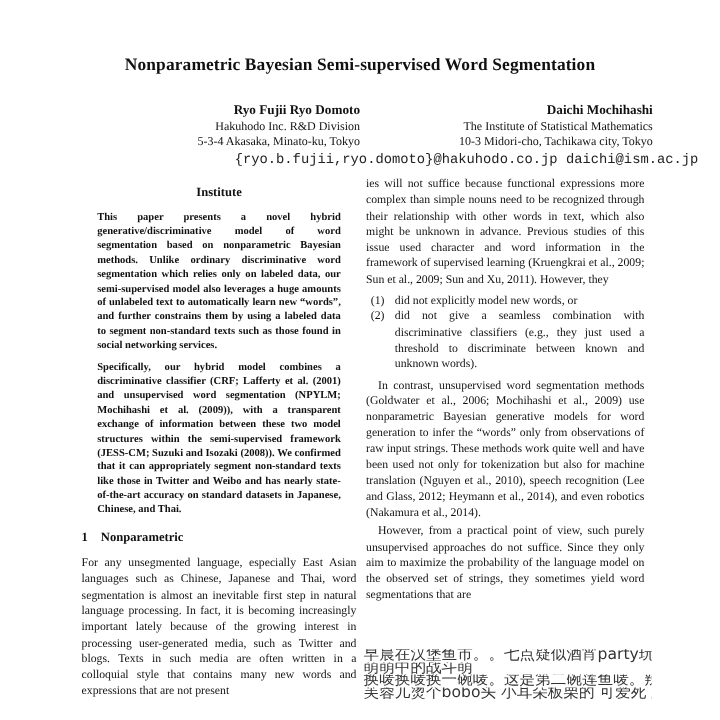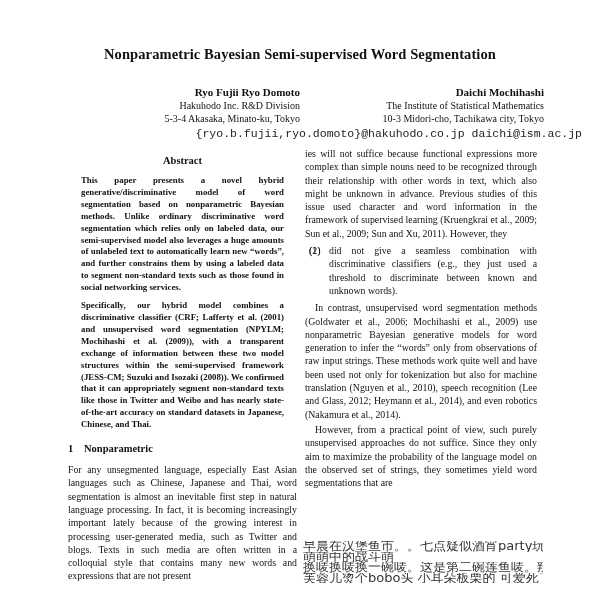--- a/index.html
+++ b/index.html
@@ -65,37 +65,38 @@
     <div class="author-block right">
       <div class="author-names">Daichi Mochihashi</div>
       <div class="affil">The Institute of Statistical Mathematics</div>
       <div class="affil">10-3 Midori-cho, Tachikawa city, Tokyo</div>
     </div>
   </div>
 
   <div class="emails">{ryo.b.fujii,ryo.domoto}@hakuhodo.co.jp daichi@ism.ac.jp</div>
 
   <div class="col col-left">
-    <div class="abstract-heading">Abstract</div>
+    <div class="abstract-heading">Institute</div>
     <div class="abstract-body">
       <p>This paper presents a novel hybrid generative/discriminative model of word segmentation based on nonparametric Bayesian methods. Unlike ordinary discriminative word segmentation which relies only on labeled data, our semi-supervised model also leverages a huge amounts of unlabeled text to automatically learn new “words”, and further constrains them by using a labeled data to segment non-standard texts such as those found in social networking services.</p>
       <p>Specifically, our hybrid model combines a discriminative classifier (CRF; Lafferty et al. (2001) and unsupervised word segmentation (NPYLM; Mochihashi et al. (2009)), with a transparent exchange of information between these two model structures within the semi-supervised framework (JESS-CM; Suzuki and Isozaki (2008)). We confirmed that it can appropriately segment non-standard texts like those in Twitter and Weibo and has nearly state-of-the-art accuracy on standard datasets in Japanese, Chinese, and Thai.</p>
     </div>
     <div class="section-heading">
       <span class="section-number">1</span>
       <span>Nonparametric</span>
     </div>
     <div class="body-par">For any unsegmented language, especially East Asian languages such as Chinese, Japanese and Thai, word segmentation is almost an inevitable first step in natural language processing. In fact, it is becoming increasingly important lately because of the growing interest in processing user-generated media, such as Twitter and blogs. Texts in such media are often written in a colloquial style that contains many new words and expressions that are not present</div>
   </div>
 
   <div class="col col-right">
     <div class="body-par" id="rc-p1">ies will not suffice because functional expressions more complex than simple nouns need to be recognized through their relationship with other words in text, which also might be unknown in advance. Previous studies of this issue used character and word information in the framework of supervised learning (Kruengkrai et al., 2009; Sun et al., 2009; Sun and Xu, 2011). However, they</div>
     <div class="enum-list">
       <div class="enum-item">
         <span class="enum-num">(1)</span>
+        <span>did not explicitly model new words, or</span>
       </div>
       <div class="enum-item">
         <span class="enum-num">(2)</span>
         <span>did not give a seamless combination with discriminative classifiers (e.g., they just used a threshold to discriminate between known and unknown words).</span>
       </div>
     </div>
     <div class="body-par indent">In contrast, unsupervised word segmentation methods (Goldwater et al., 2006; Mochihashi et al., 2009) use nonparametric Bayesian generative models for word generation to infer the “words” only from observations of raw input strings. These methods work quite well and have been used not only for tokenization but also for machine translation (Nguyen et al., 2010), speech recognition (Lee and Glass, 2012; Heymann et al., 2014), and even robotics (Nakamura et al., 2014).</div>
     <div class="body-par indent">However, from a practical point of view, such purely unsupervised approaches do not suffice. Since they only aim to maximize the probability of the language model on the observed set of strings, they sometimes yield word segmentations that are</div>
   </div>
 

